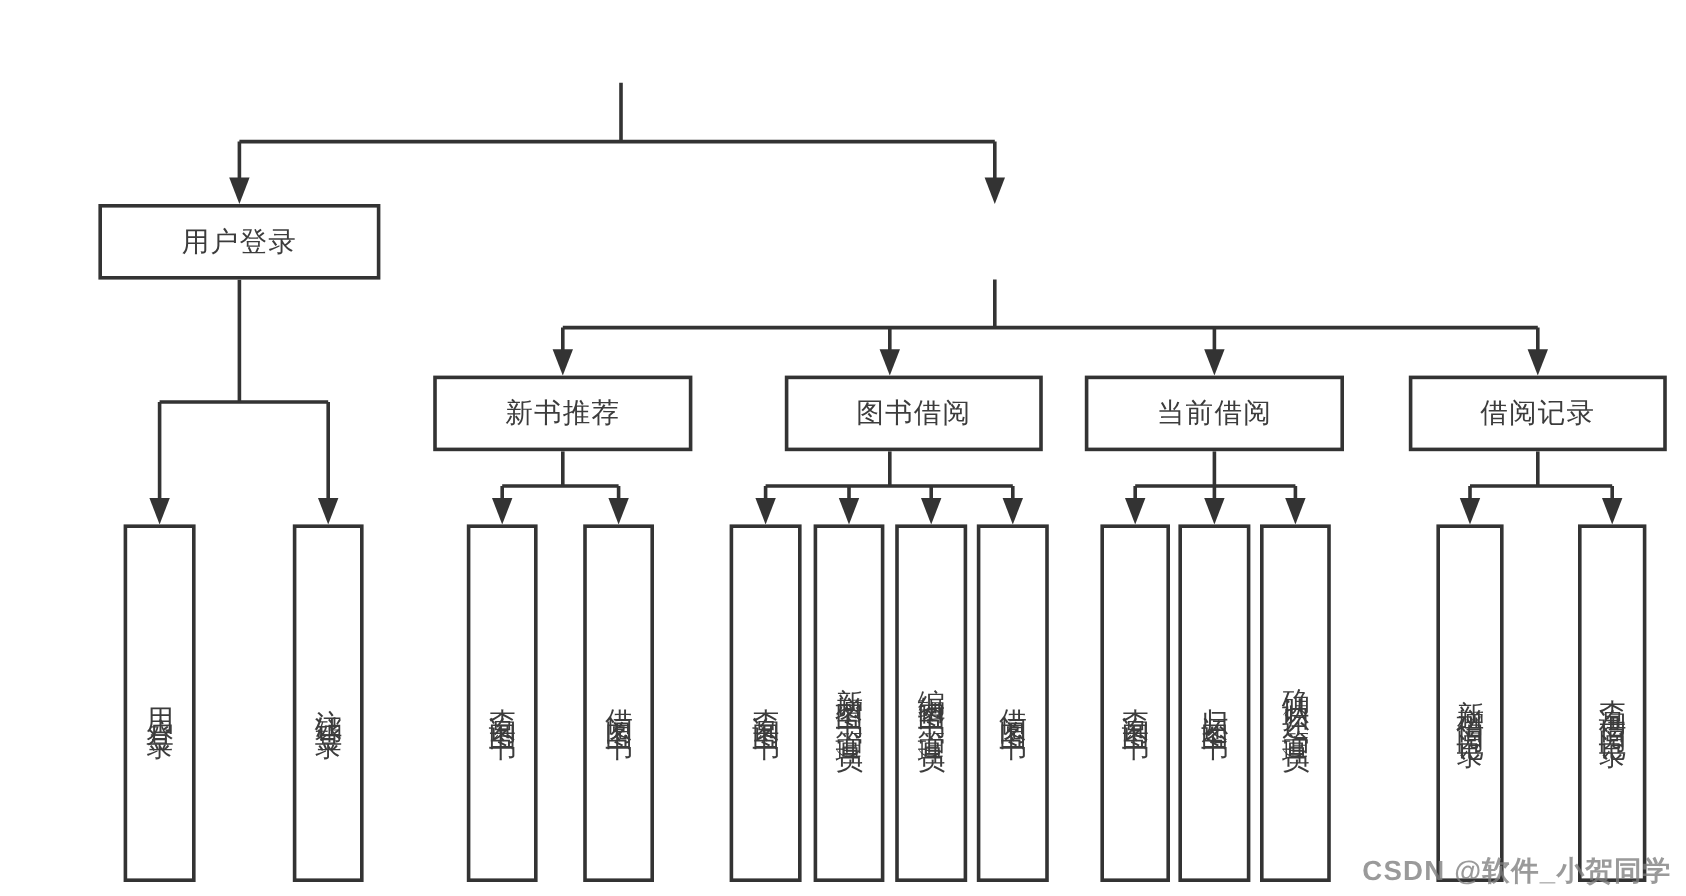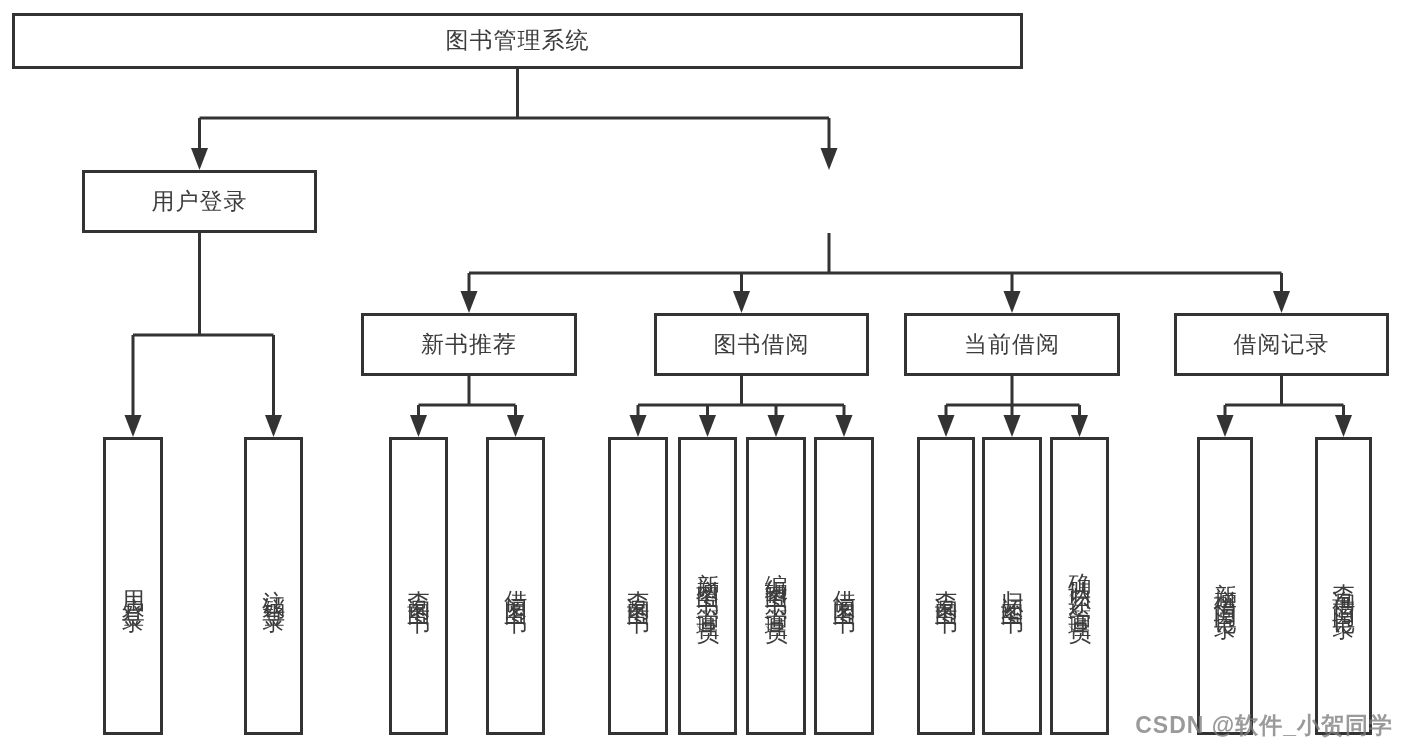--- a/index.html
+++ b/index.html
@@ -90,21 +90,20 @@
     <path d="M1012 376 V405 M946 405 H1079.5 M946 405 V418 M1012 405 V418 M1079.5 405 V418"></path>
     <polygon points="937.5,415 954.5,415 946,437"></polygon>
     <polygon points="1003.5,415 1020.5,415 1012,437"></polygon>
     <polygon points="1071,415 1088,415 1079.5,437"></polygon>
 
     <path d="M1281.5 376 V405 M1225 405 H1343.5 M1225 405 V418 M1343.5 405 V418"></path>
     <polygon points="1216.5,415 1233.5,415 1225,437"></polygon>
     <polygon points="1335,415 1352,415 1343.5,437"></polygon>
   </svg>
 
-  <div class="box hbox" style="left:12px; top:13px; width:1011px; height:56px;">图书管理系统</div>
 
   <div class="box hbox" style="left:82px; top:170px; width:235px; height:63px;">用户登录</div>
 
   <div class="box hbox" style="left:361px; top:313px; width:216px; height:63px;text-align:center;">新书推荐</div>
   <div class="box hbox" style="left:634px; top:313px; width:215px; height:63px;margin-left:20px;">图书借阅</div>
   <div class="box hbox" style="left:1174px; top:313px; width:215px; height:63px;">借阅记录</div>
   <div class="box hbox" style="left:904px; top:313px; width:216px; height:63px;">当前借阅</div>
 
   <div class="box vbox" style="left:103px; top:437px; width:60px; height:298px;">用户登录</div>
   <div class="box vbox" style="left:244px; top:437px; width:59px; height:298px;">注销登录</div>

